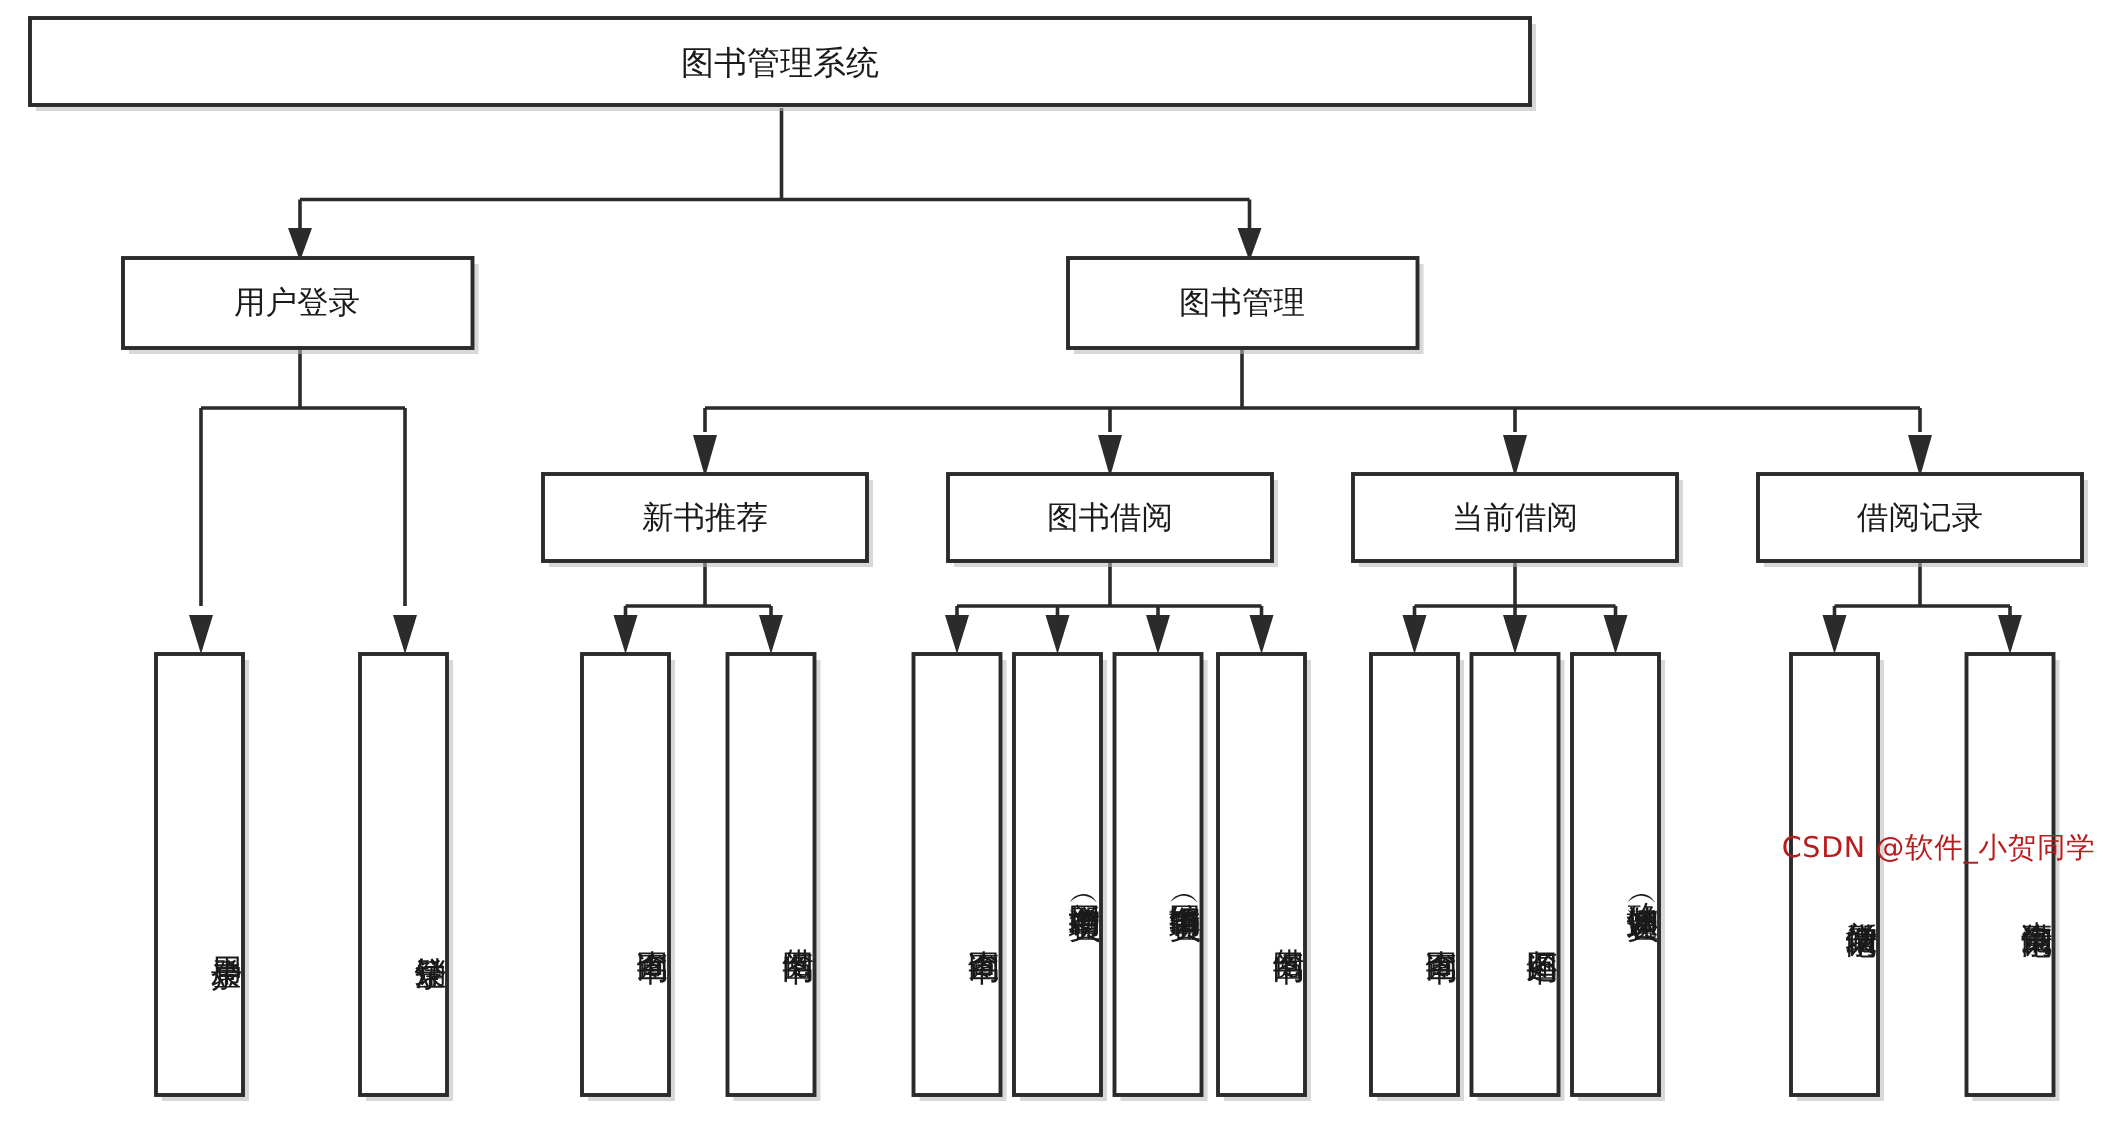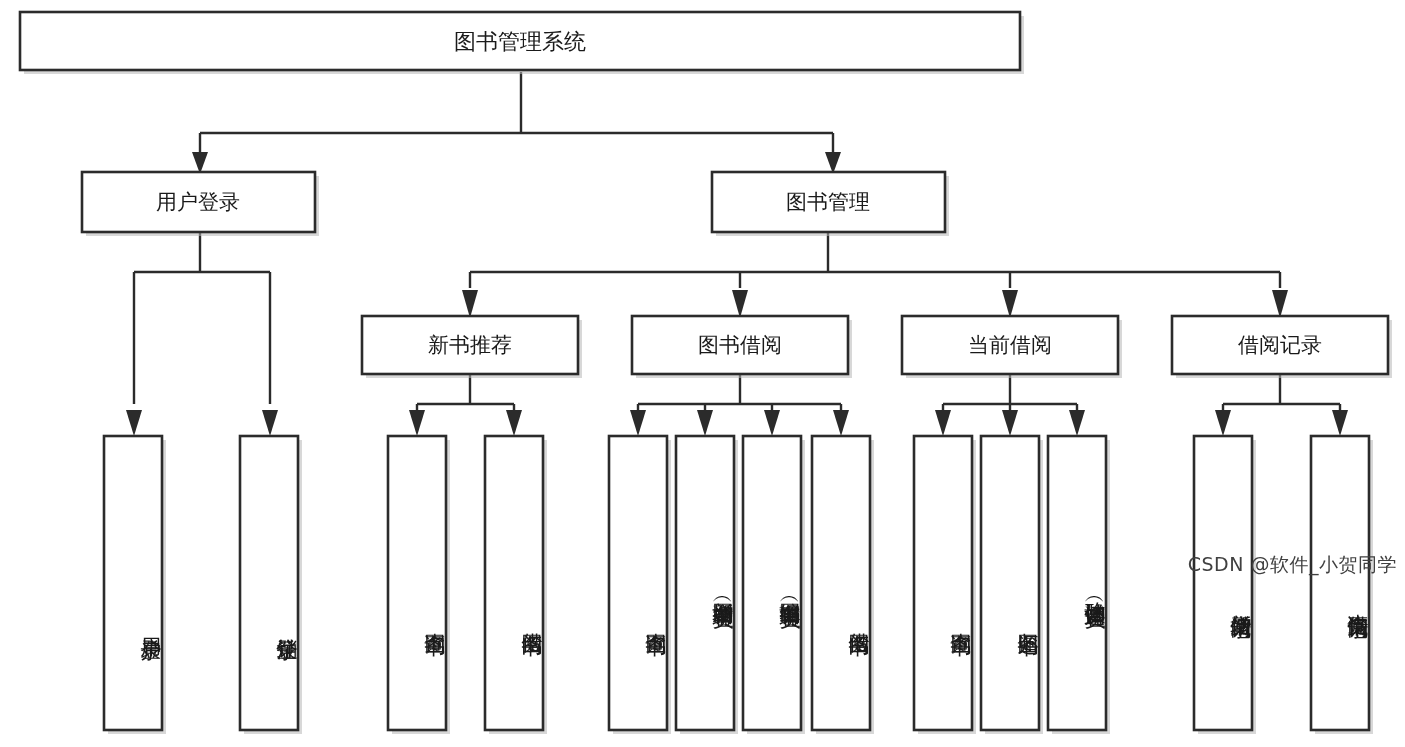--- a/index.html
+++ b/index.html
@@ -71,21 +71,21 @@
     justify-content: center;
     white-space: nowrap;
     pointer-events: none;
   }
   .watermark {
     position: absolute;
     right: 8px;
     bottom: 4px;
     font-family: "DejaVu Sans", "Liberation Sans", sans-serif;
     font-size: 19px;
-    color: #404040;
+    color: #b91c1c;
     white-space: nowrap;
     letter-spacing: 0.5px;
   }
 </style>
 </head>
 <body>
 
 <div id="diagram-root">
 
   <svg id="flow" viewBox="0 0 1405 747">

